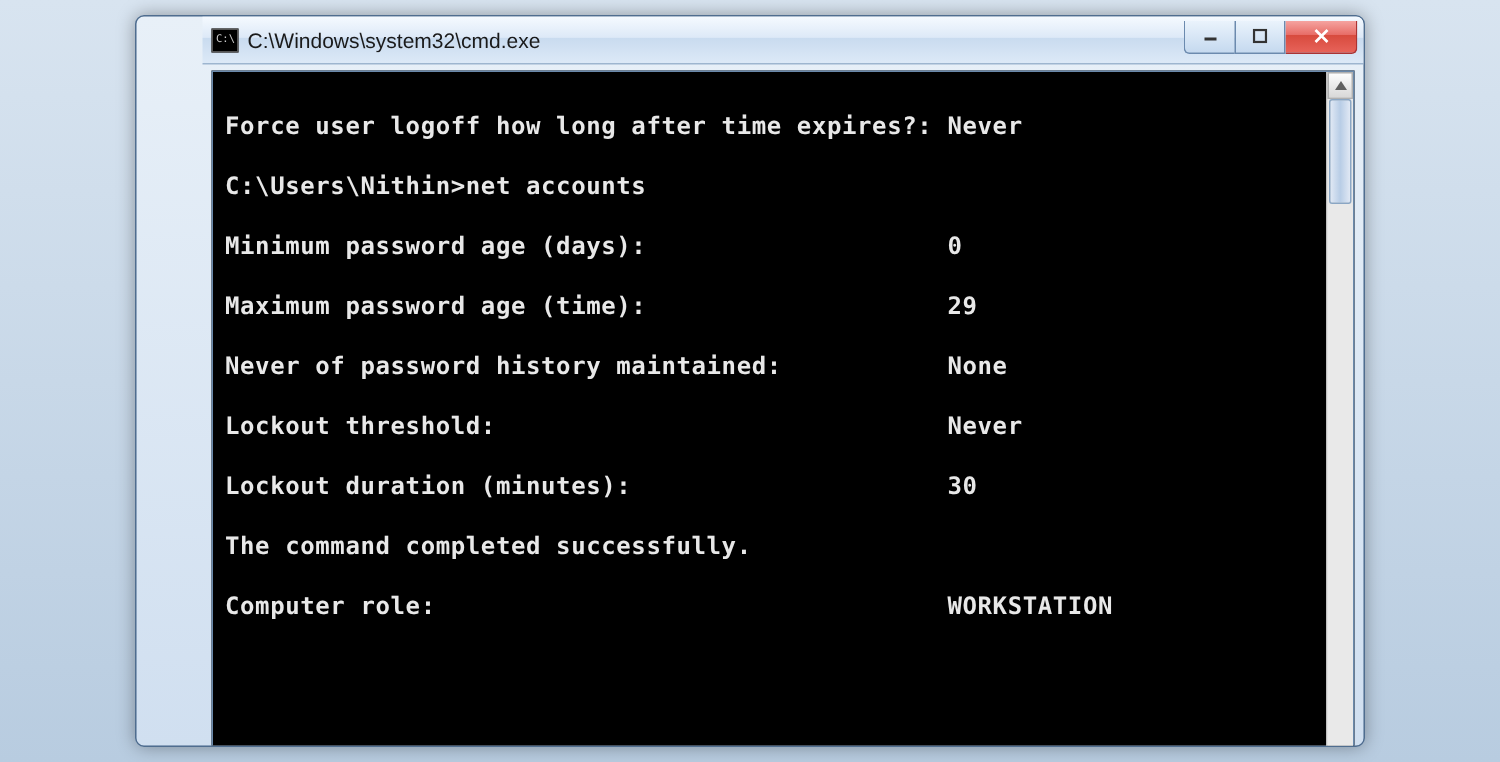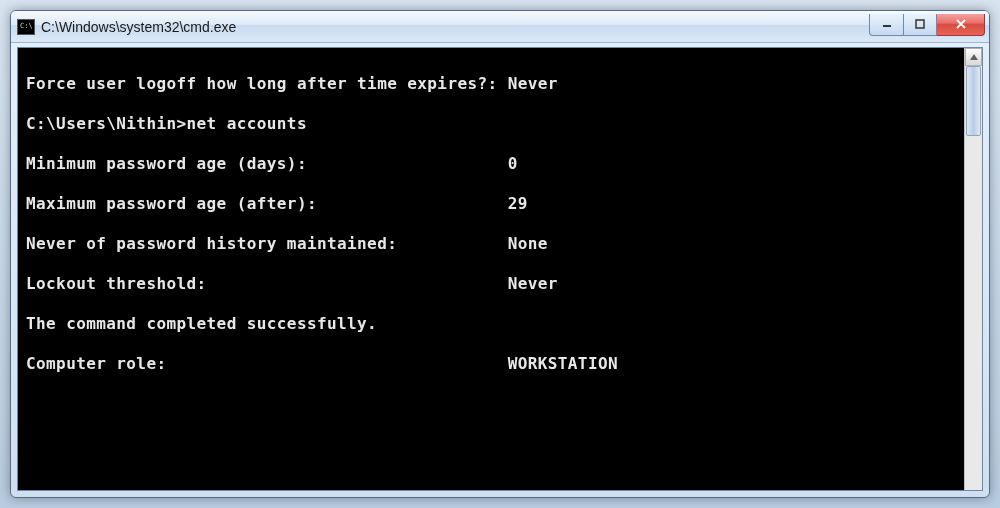--- a/index.html
+++ b/index.html
@@ -7,29 +7,30 @@
       width: 1000px;
       height: 508px;
       background: linear-gradient(to bottom, #d8e4f0, #b8cce0);
       font-family: "Segoe UI", Tahoma, sans-serif;
       overflow: hidden;
       display: flex;
       align-items: center;
       justify-content: center;
     }
     .window {
-      width: 980px;
+      width: 820px;
       height: 488px;
       border: 1px solid #4f6d8f;
       border-radius: 6px;
       background: linear-gradient(to bottom, #e8f0f8 0%, #d0dff0 100%);
       box-shadow: 0 0 12px rgba(0,0,0,0.35);
       display: flex;
       flex-direction: column;
       overflow: hidden;
+      padding-left: 44px;
     }
     .titlebar {
       height: 32px;
       background: linear-gradient(to bottom, #f5faff 0%, #dde9f7 45%, #c9dbef 46%, #dce9f7 100%);
       border-bottom: 1px solid #9db5cf;
       display: flex;
       align-items: center;
       padding: 0 4px 0 6px;
       flex-shrink: 0;
     }
@@ -173,23 +174,24 @@
             <path d="M2 1 L10 9 M10 1 L2 9" stroke="#fff" stroke-width="1.8"></path>
           </svg>
       </div>
     </div>
   </div>
   <div class="client">
     <div class="terminal">
 <span class="row"><span class="lbl">Force user logoff how long after time expires?:</span><span class="val">Never</span></span>
 <span class="row"><span>C:\Users\Nithin&gt;</span><span>net accounts</span></span>
 <span class="row"><span class="lbl">Minimum password age (days):</span><span class="val">0</span></span>
-<span class="row"><span class="lbl">Maximum password age (after):</span><span class="val">29</span></span>
+<span class="row"><span class="lbl">Maximum password age (time):</span><span class="val">29</span></span>
 <span class="row"><span class="lbl">Never of password history maintained:</span><span class="val">None</span></span>
 <span class="row"><span class="lbl">Lockout threshold:</span><span class="val">Never</span></span>
+<span class="row"><span class="lbl">Lockout duration (minutes):</span><span class="val">30</span></span>
 <span class="row">The command completed successfully.</span>
 <span class="row"><span class="lbl">Computer role:</span><span class="val">WORKSTATION</span></span>
 
 
     </div>
     <div class="scrollbar">
       <div class="sb-btn">
         <svg width="8" height="6" viewBox="0 0 8 6">
             <path d="M4 0 L8 6 L0 6 Z" fill="#606060"></path>
           </svg>

